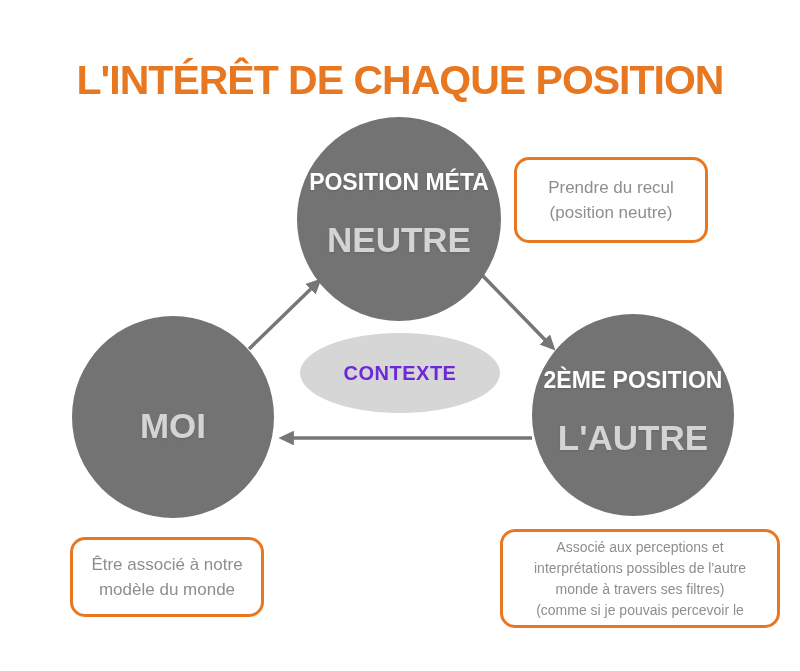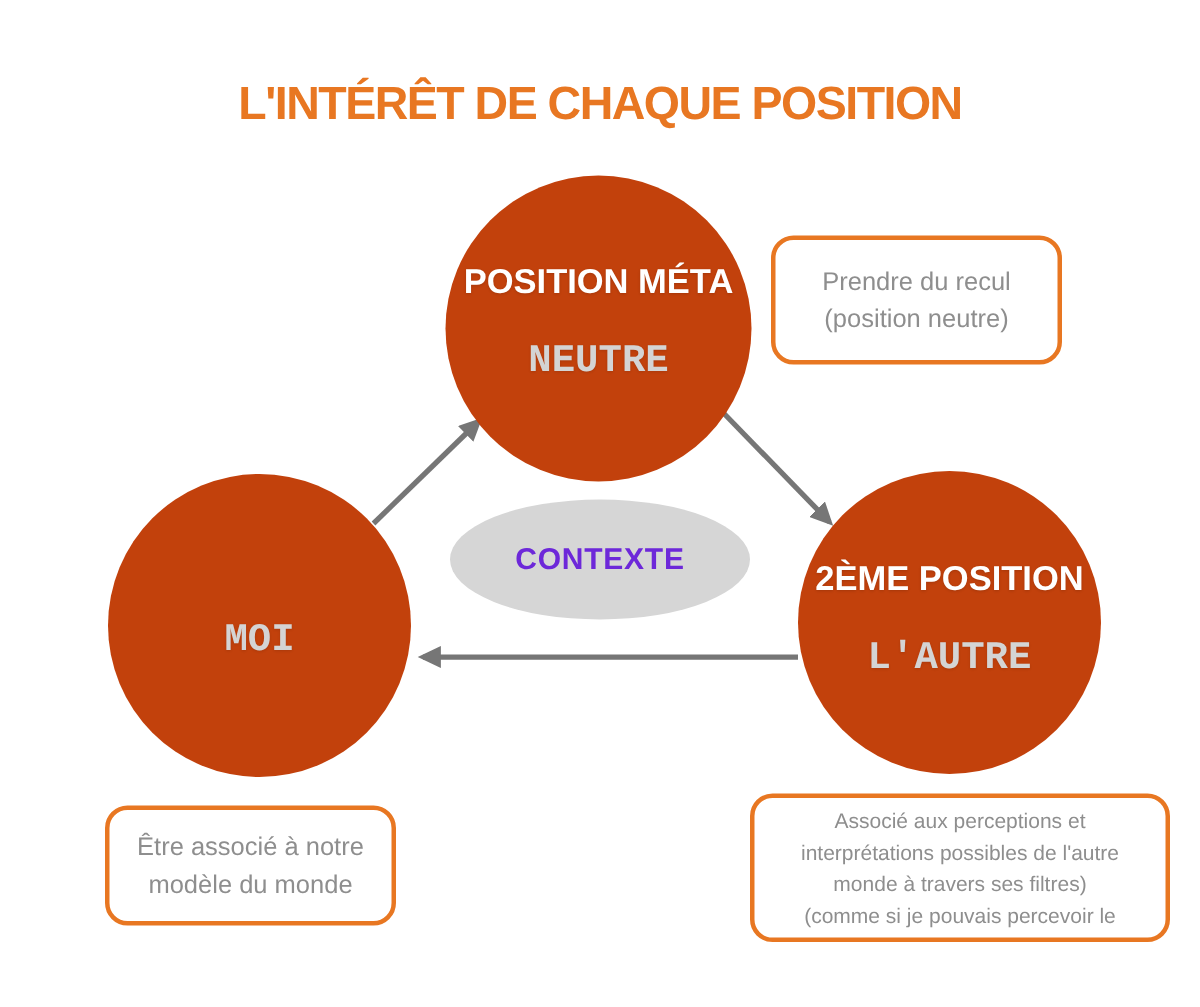--- a/index.html
+++ b/index.html
@@ -14,52 +14,51 @@
     height: 671px;
     background: #ffffff;
     overflow: hidden;
   }
   .title {
     position: absolute;
     left: 0;
     top: 30px;
     width: 800px;
     text-align: center;
-    font-size: 31px;
+    font-size: 41px;
     font-weight: 800;
     letter-spacing: -1px;
     color: #E87722;
     white-space: nowrap;
   }
   .circle {
     position: absolute;
     border-radius: 50%;
-    background: #c2410c;
+    background: #737373;
     display: flex;
     flex-direction: column;
     align-items: center;
     justify-content: center;
     text-align: center;
   }
   .circle .label {
     color: #ffffff;
     font-weight: 700;
     font-size: 23px;
     letter-spacing: 0px;
     white-space: nowrap;
     text-shadow: 0 1px 2px rgba(0,0,0,0.15);
   }
   .circle .subtitle {
     color: #D4D4D4;
     font-weight: 700;
-    font-size: 26px;
+    font-size: 35px;
     margin-top: 24px;
     white-space: nowrap;
     text-shadow: 0 1px 2px rgba(0,0,0,0.12);
-    font-family: Liberation Mono, monospace;
   }
   #circle-meta  { left: 297px; top: 117px; width: 204px; height: 204px; padding-bottom: 10px; box-sizing: border-box; }
   #circle-moi   { left: 72px;  top: 316px; width: 202px; height: 202px; padding-bottom: 6px; box-sizing: border-box; }
   #circle-autre { left: 532px; top: 314px; width: 202px; height: 202px; padding-bottom: 6px; box-sizing: border-box; }
 
   .context-ellipse {
     position: absolute;
     left: 300px;
     top: 333px;
     width: 200px;

